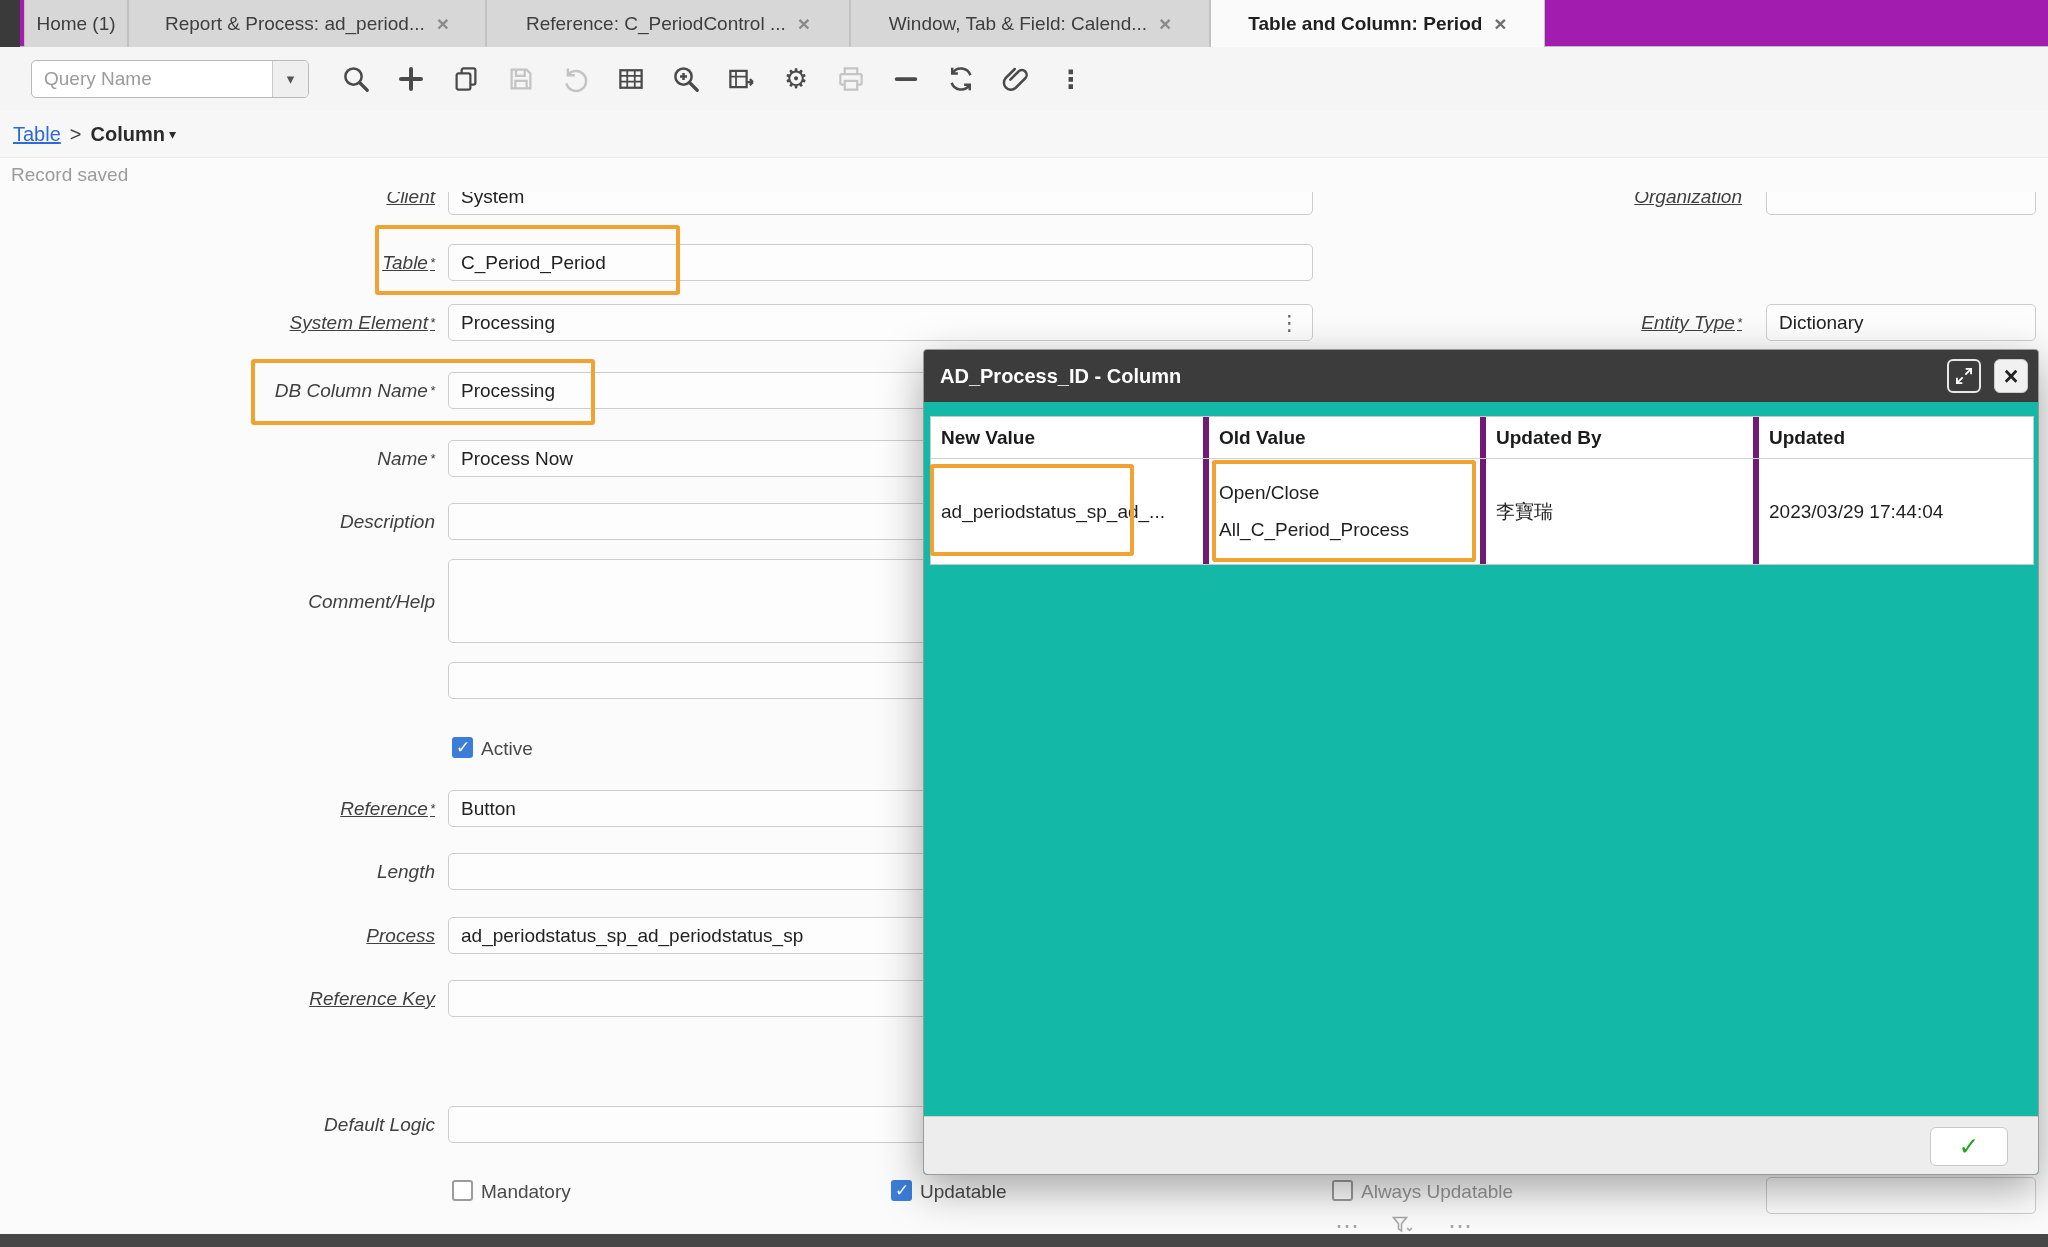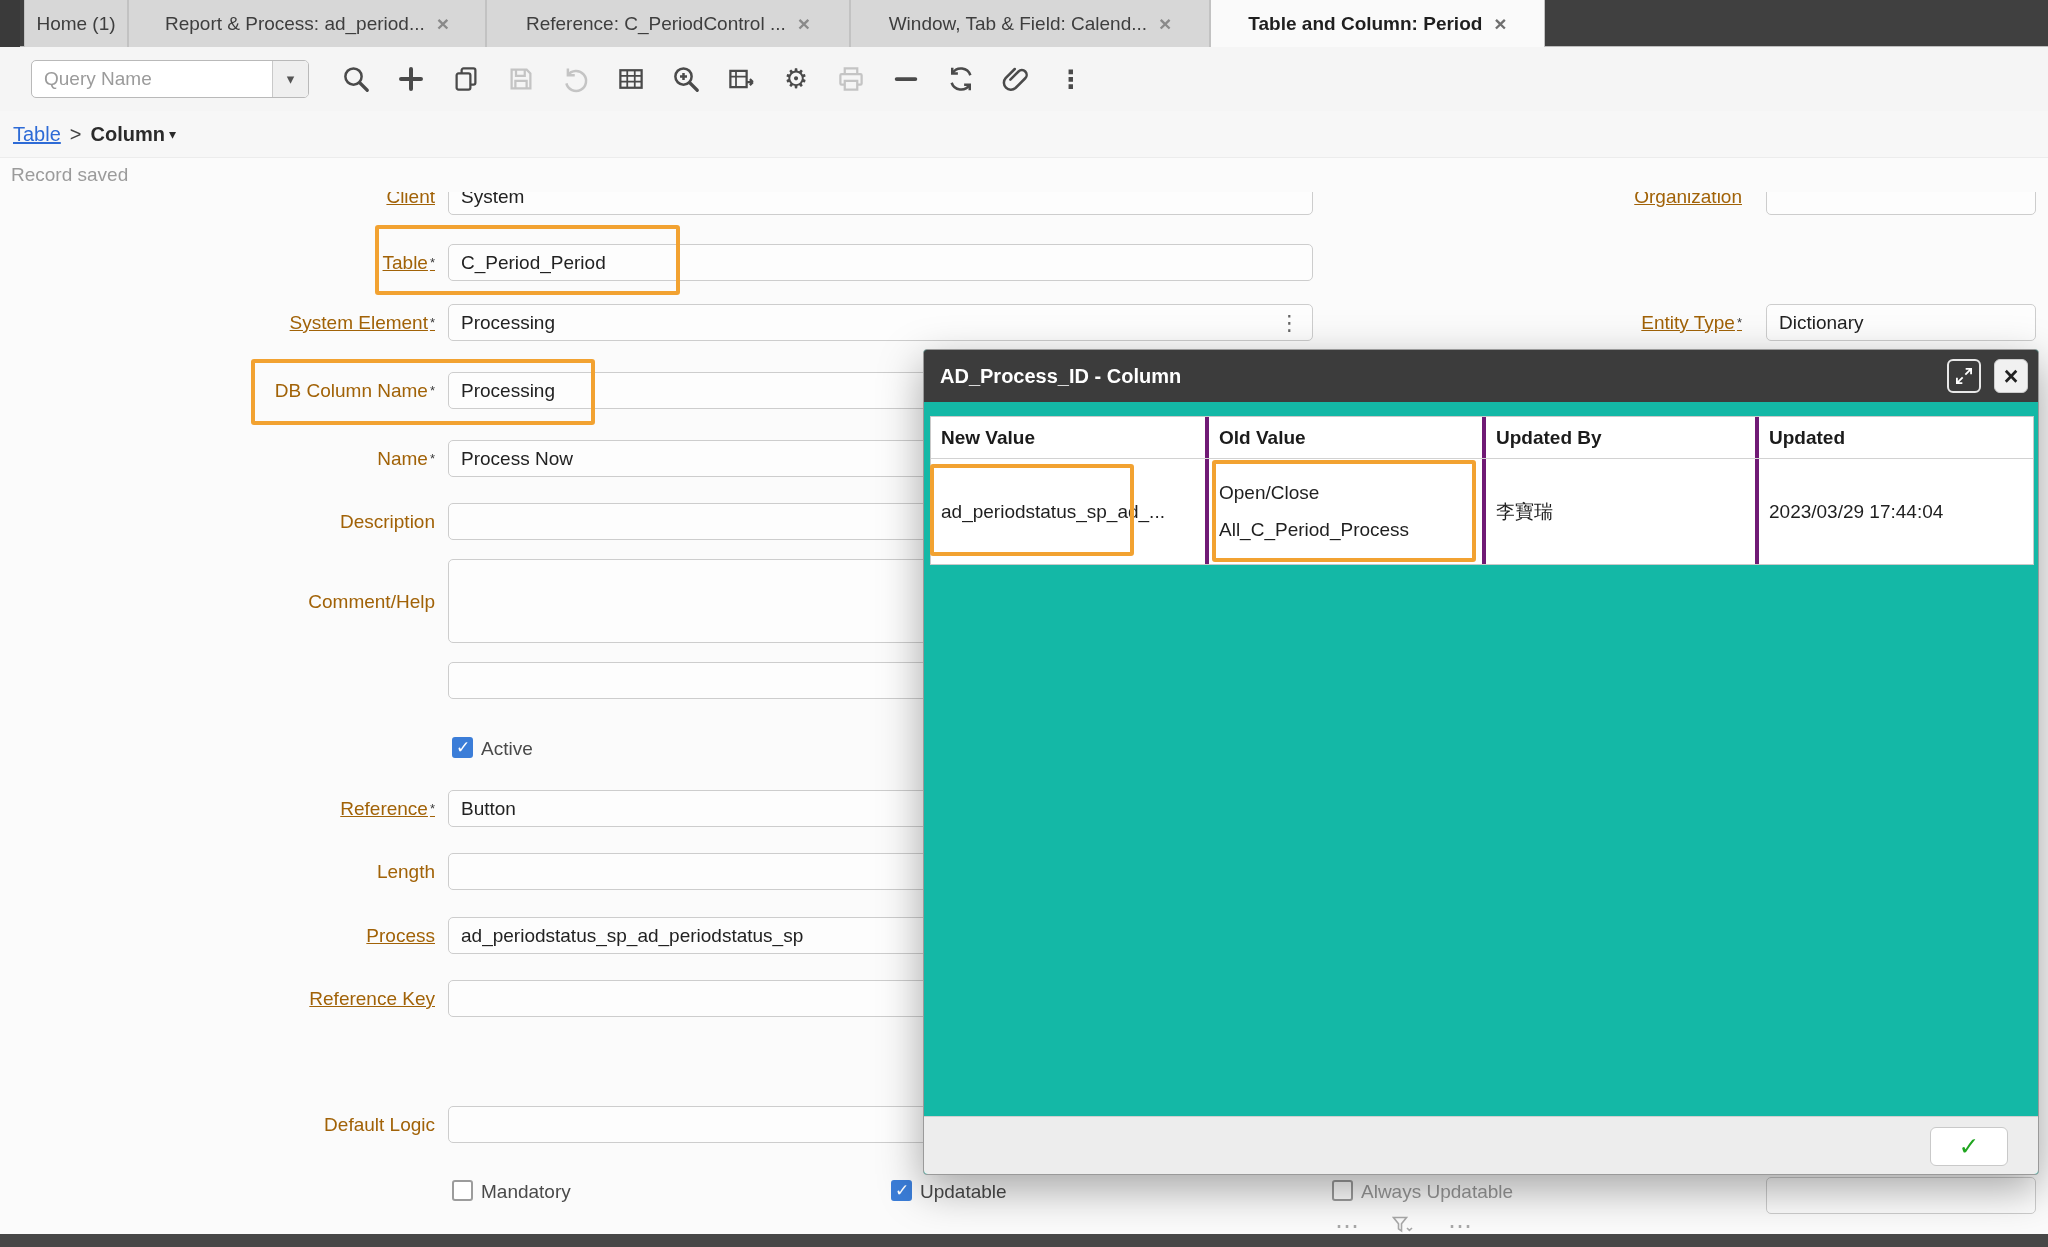--- a/index.html
+++ b/index.html
@@ -1,21 +1,21 @@
 <!DOCTYPE html>
 <html><head>
 <meta charset="utf-8">
 <style>
   * { margin:0; padding:0; box-sizing:border-box; }
   html,body { width:2048px; height:1247px; }
   body { font-family:"Liberation Sans","DejaVu Sans",sans-serif; background:#fbfbfb; }
   .screen { position:relative; width:2048px; height:1247px; overflow:hidden; background:#fbfbfb; }
 
   
-  .tabbar { position:absolute; top:0; left:0; width:2048px; height:47px; background:#404040; border-bottom:1px solid #bdbdbd; z-index:20; }
+  .tabbar { position:absolute; top:0; left:0; width:2048px; height:47px; background:#a21caf; border-bottom:1px solid #bdbdbd; z-index:20; }
   .corner { position:absolute; left:0; top:0; width:20px; height:47px; background:#3a3a3a; }
   .tab { position:absolute; top:0; height:47px; display:flex; align-items:center; justify-content:center; gap:12px; background:#d7d7d7; border-right:1px solid #c2c2c2; border-left:1px solid #c2c2c2; font-size:19px; color:#3e3e3e; padding:0 14px; white-space:nowrap; overflow:hidden; }
   .tab.active { background:#fafafa; font-weight:bold; color:#1f1f1f; }
   .tclose { color:#8a8a8a; font-size:21px; font-weight:bold; line-height:21px; }
   .tab.active .tclose { color:#6f6f6f; }
 
   
   .toolbar { position:absolute; top:47px; left:0; width:2048px; height:64px; background:#f5f5f5; display:flex; align-items:center; z-index:20; }
   .qcombo { margin-left:31px; width:278px; height:38px; background:#fff; border:1px solid #b9b9b9; border-radius:5px; display:flex; align-items:center; overflow:hidden; }
   .qtext { flex:1; padding-left:12px; color:#9b9b9b; font-size:19px; }
@@ -29,21 +29,21 @@
   
   .crumbrow { position:absolute; top:111px; left:0; width:2048px; height:47px; background:#f7f7f7; display:flex; align-items:center; padding-left:13px; border-bottom:1px solid #ececec; z-index:20; font-size:20px; }
   .crumb-parent { color:#2e6bd6; text-decoration:underline; cursor:pointer; }
   .crumb-sep { margin:0 9px; color:#444; }
   .crumb-cur { font-weight:bold; color:#2b2b2b; }
   .crumb-caret { font-size:14px; margin-left:4px; color:#2b2b2b; }
   .statusrow { position:absolute; top:158px; left:0; width:2048px; height:34px; display:flex; align-items:center; padding-left:11px; color:#9b9b9b; font-size:19px; z-index:20; }
 
   
   .formarea { position:absolute; top:192px; left:0; width:2048px; height:1042px; overflow:hidden; background:#fbfbfb; z-index:10; }
-  .lbl { position:absolute; height:37px; line-height:37px; font-size:19px; color:#a16207; text-align:right; white-space:nowrap; }
+  .lbl { position:absolute; height:37px; line-height:37px; font-size:19px; color:#404040; text-align:right; white-space:nowrap;font-style:italic; }
   .lbl.left { left:0; width:435px; }
   .lbl.rcol { left:1460px; width:282px; }
   .lnk { text-decoration:underline; }
   .req::after { content:"*"; font-size:13px; vertical-align:top; margin-left:2px; color:#3a3a3a; }
   .fld { position:absolute; left:448px; width:865px; height:37px; background:#fdfdfd; border:1px solid #cdcdcd; border-radius:5px; padding:0 12px; font-size:19px; color:#222; line-height:35px; white-space:nowrap; overflow:hidden; }
   .fld.rcol { left:1766px; width:270px; }
   .fld.tall { height:84px; }
   .fld-kebab { position:absolute; right:12px; top:0; line-height:35px; color:#666; font-size:21px; }
   .cb { position:absolute; width:21px; height:21px; background:#fff; border:2px solid #9c9c9c; border-radius:3px; }
   .cb.checked { background:#3b7dd8; border-color:#3b7dd8; }
@@ -55,21 +55,21 @@
   
   .dlg { position:absolute; left:923px; top:349px; width:1116px; height:826px; background:#14b8a6; z-index:40; border:1px solid #9a9a9a; border-radius:4px; box-shadow:0 14px 44px rgba(0,0,0,.35); }
   .dlg-title { height:52px; background:#3c3c3c; border-radius:3px 3px 0 0; display:flex; align-items:center; padding:0 10px 0 16px; }
   .dlg-title-text { color:#fff; font-weight:bold; font-size:20px; flex:1; }
   .dlg-btn { width:34px; height:34px; border-radius:6px; display:flex; align-items:center; justify-content:center; margin-left:13px; cursor:pointer; }
   .dlg-btn.expand { border:2px solid #e8e8e8; color:#fff; }
   .dlg-btn.closebtn { background:#f1f1f1; color:#222; font-size:25px; font-weight:bold; border:1px solid #ccc; line-height:25px; }
   .gridbox { position:absolute; left:6px; top:66px; width:1104px; border:1px solid #c9c9c9; background:#fff; }
   .ghead { display:flex; height:42px; border-bottom:1px solid #d2d2d2; }
   .grow { display:flex; height:105px; }
-  .gcell { border-right:4px solid #701a75; padding:0 10px; overflow:hidden; white-space:nowrap; }
+  .gcell { border-right:6px solid #701a75; padding:0 10px; overflow:hidden; white-space:nowrap; }
   .gcell:last-child { border-right:none; }
   .gc1 { width:278px; } .gc2 { width:277px; } .gc3 { width:273px; } .gc4 { flex:1; }
   .ghead .gcell { line-height:41px; font-weight:bold; font-size:19px; color:#1b1b1b; }
   .grow .gcell { font-size:19px; color:#1f1f1f; display:flex; align-items:center; }
   .grow .gcell.two { flex-direction:column; align-items:flex-start; justify-content:center; gap:15px; }
   .dlg-footer { position:absolute; left:0; right:0; bottom:0; height:58px; background:#ededed; border-top:1px solid #cfcfcf; border-radius:0 0 4px 4px; }
   .okbtn { position:absolute; right:30px; top:10px; width:78px; height:39px; background:#fff; border:1px solid #c9c9c9; border-radius:6px; display:flex; align-items:center; justify-content:center; color:#1fa51f; font-size:25px; font-weight:bold; cursor:pointer; }
 
   
   .hl { position:absolute; border:4px solid #f2a231; border-radius:3px; z-index:60; pointer-events:none; }

